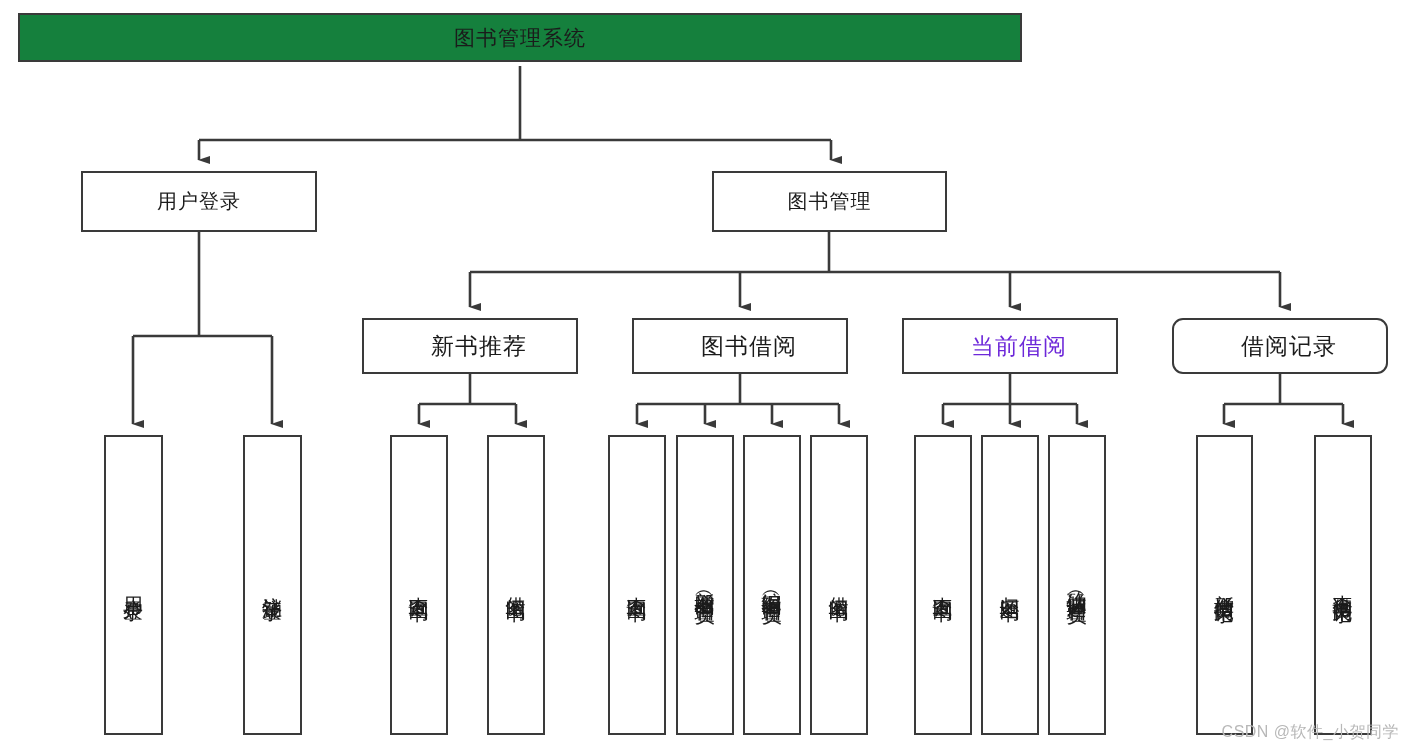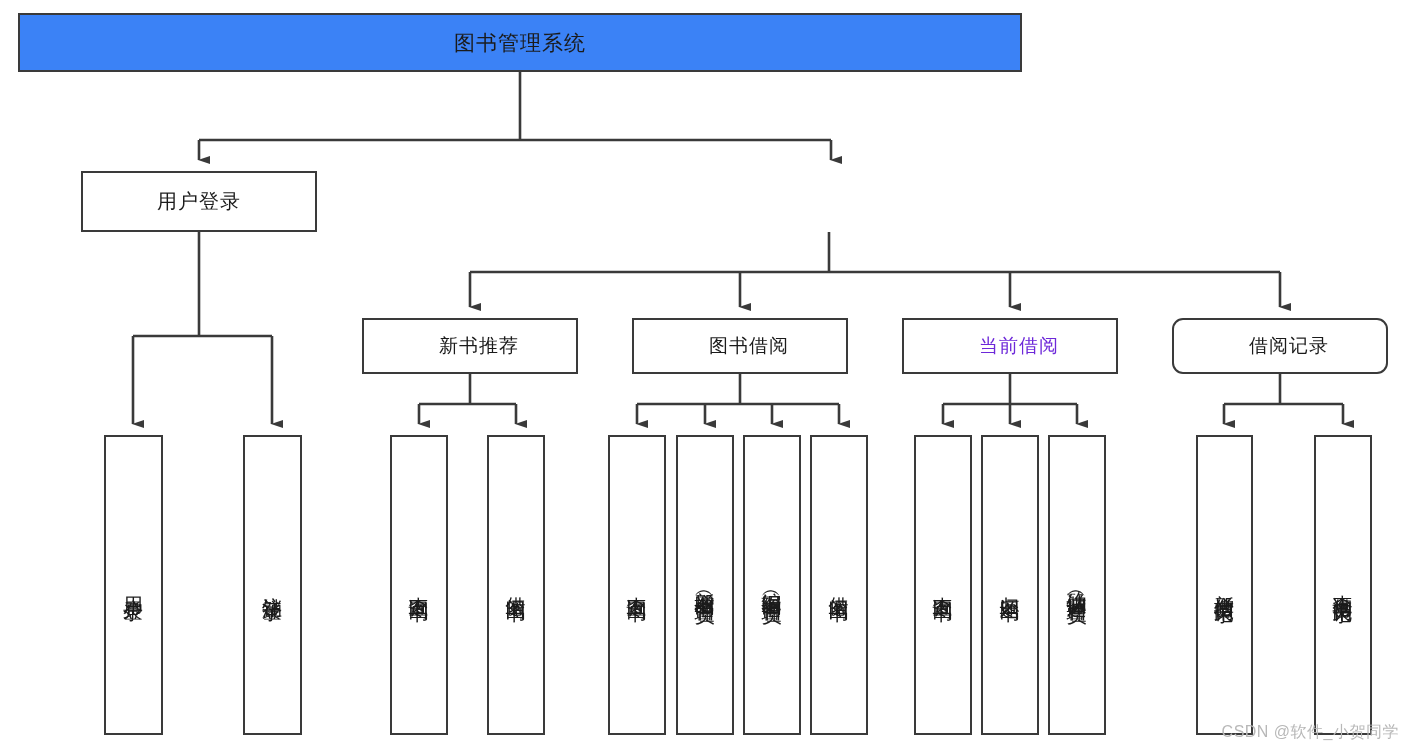--- a/index.html
+++ b/index.html
@@ -36,21 +36,21 @@
     justify-content: center;
     color: #1b1b1b;
   }
   .node.level0 {
     font-size: 21px;
   }
   .node.level1 {
     font-size: 20px;
   }
   .node.level2 {
-    font-size: 19px;
+    font-size: 23px;
     padding-left: 18px;
   }
   .node.leaf {
     font-size: 20px;
     align-items: center;
     justify-content: center;
     padding-top: 4px;
     padding-bottom: 4px;
   }
   .node.leaf .vlabel {
@@ -124,27 +124,30 @@
       <path d="M1010,404 L1010,424" marker-end="url(#arrowhead)"></path>
       <path d="M1077,404 L1077,424" marker-end="url(#arrowhead)"></path>
 
       <path d="M1280,374 L1280,404"></path>
       <path d="M1224,404 L1343,404"></path>
       <path d="M1224,404 L1224,424" marker-end="url(#arrowhead)"></path>
       <path d="M1343,404 L1343,424" marker-end="url(#arrowhead)"></path>
     </g>
   </svg>
 
-  <div class="node level0" style="left: 18px; top: 13px; width: 1004px; height: 59px; border-color: rgb(58, 58, 58); background: #3b82f6; color: rgb(27, 27, 27);">
+  <div class="node level0" style="left: 18px; top: 13px; width: 1004px; height: 49px; border-color: rgb(58, 58, 58); background: #15803d; color: rgb(27, 27, 27);">
     <span class="hlabel">图书管理系统</span>
   </div>
 
   <div class="node level1" style="left: 81px; top: 171px; width: 236px; height: 61px; border-color: rgb(58, 58, 58); background: rgb(255, 255, 255); color: rgb(27, 27, 27);">
     <span class="hlabel">用户登录</span>
   </div>
+  <div class="node level1" style="left: 712px; top: 171px; width: 235px; height: 61px; border-color: rgb(58, 58, 58); background: rgb(255, 255, 255); color: rgb(27, 27, 27);">
+    <span class="hlabel">图书管理</span>
+  </div>
 
   <div class="node level2" style="left: 362px; top: 318px; width: 216px; height: 56px; border-color: rgb(58, 58, 58); background: rgb(255, 255, 255); color: rgb(27, 27, 27);">
     <span class="hlabel">新书推荐</span>
   </div>
   <div class="node level2" style="left: 632px; top: 318px; width: 216px; height: 56px; border-color: rgb(58, 58, 58); background: rgb(255, 255, 255); color: rgb(27, 27, 27); text-align: right;">
     <span class="hlabel">图书借阅</span>
   </div>
   <div class="node level2" style="left: 902px; top: 318px; width: 216px; height: 56px; border-color: rgb(58, 58, 58); background: rgb(255, 255, 255); color: #6d28d9;">
     <span class="hlabel">当前借阅</span>
   </div>

